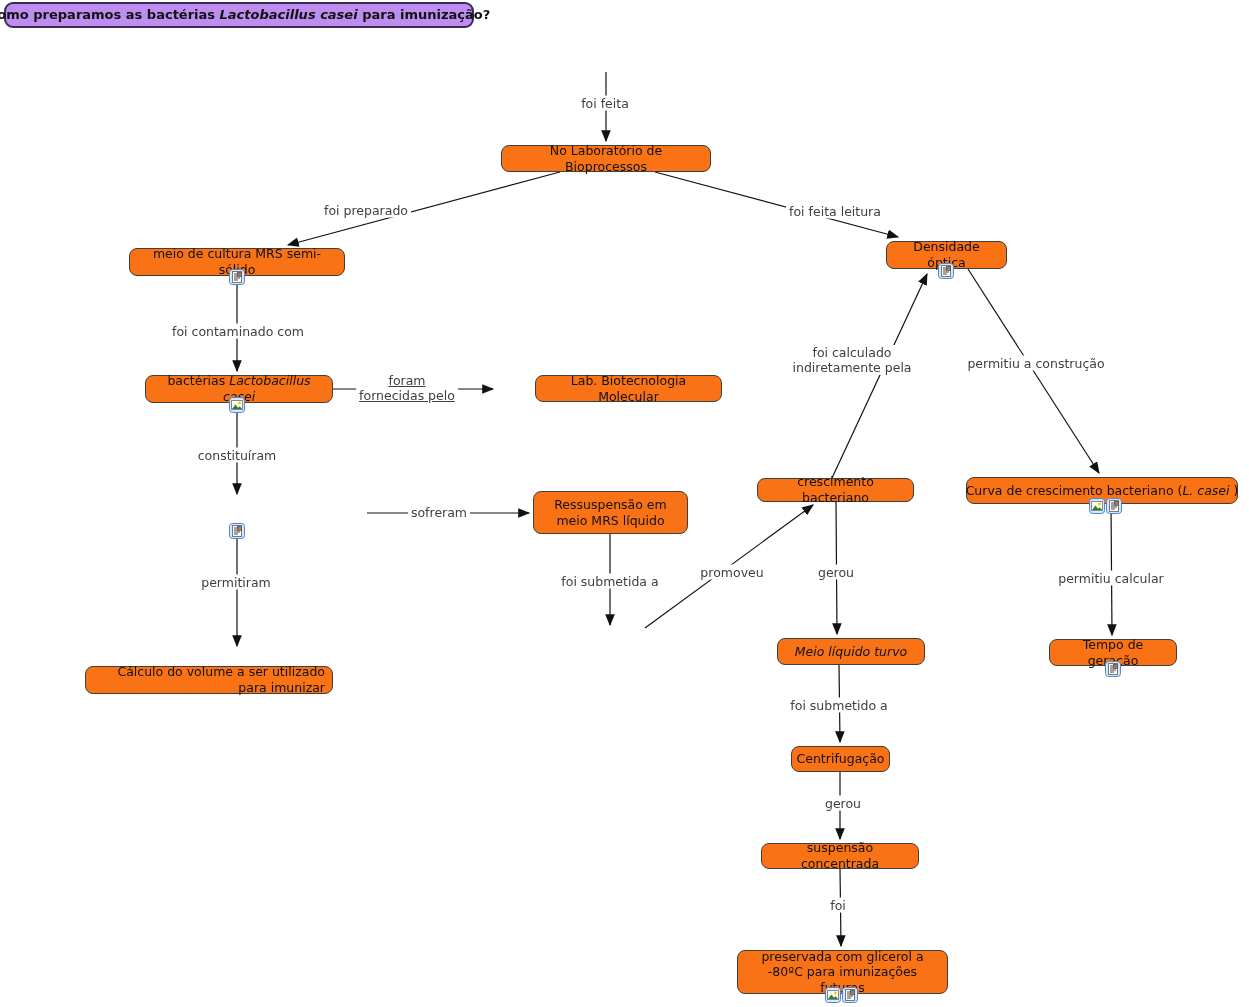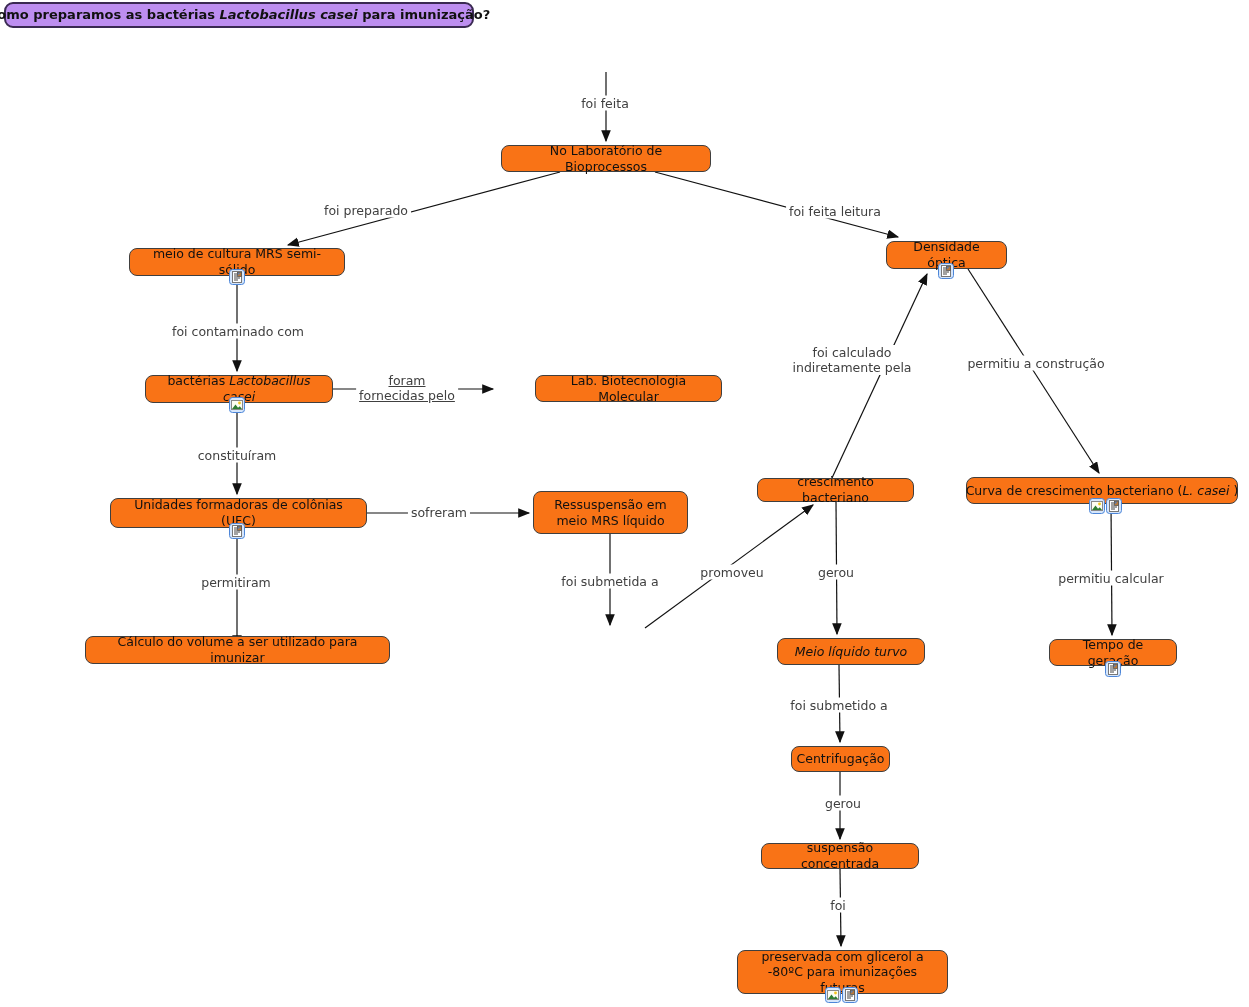--- a/index.html
+++ b/index.html
@@ -72,22 +72,21 @@
   <div class="node q" style="left:4px;top:2px;width:470px;height:26px;">
     <span><span>Como preparamos as bactérias </span><span class="it">Lactobacillus casei</span><span> para imunização?</span></span>
   </div>
 
   <div class="node" style="left:501px;top:145px;width:210px;height:27px;">No Laboratório de Bioprocessos</div>
   <div class="node" style="left:129px;top:248px;width:216px;height:28px;">meio de cultura MRS semi-sólido</div>
   <div class="node" style="left:145px;top:375px;width:188px;height:28px;">
     <span><span>bactérias </span><span class="it">Lactobacillus casei</span></span>
   </div>
   <div class="node" style="left:497px;top:375px;width:187px;height:27px;margin-left:38px;">Lab. Biotecnologia Molecular</div>
-  <div class="node" style="left:110px;top:498px;width:257px;height:30px;">Unidades formadoras de colônias (UFC)</div>
-  <div class="node" style="left:85px;top:636px;width:305px;height:28px;">Cálculo do volume a ser utilizado para imunizar</div>
+  <div class="node" style="left:85px;top:666px;width:248px;height:28px;text-align:right;">Cálculo do volume a ser utilizado para imunizar</div>
   <div class="node" style="left:533px;top:491px;width:155px;height:43px;">Ressuspensão em meio MRS líquido</div>
   <div class="node" style="left:886px;top:241px;width:121px;height:28px;">Densidade óptica</div>
   <div class="node" style="left:757px;top:478px;width:157px;height:24px;">crescimento bacteriano</div>
   <div class="node" style="left:966px;top:477px;width:272px;height:27px;white-space:nowrap;">
     <span><span>Curva de crescimento bacteriano (</span><span class="it">L. casei</span><span> )</span></span>
   </div>
   <div class="node" style="left:1049px;top:639px;width:128px;height:27px;">Tempo de geração</div>
   <div class="node" style="left:777px;top:638px;width:148px;height:27px;font-style:italic;">Meio líquido turvo</div>
   <div class="node" style="left:791px;top:746px;width:99px;height:26px;">Centrifugação</div>
   <div class="node" style="left:761px;top:843px;width:158px;height:26px;">suspensão concentrada</div>

